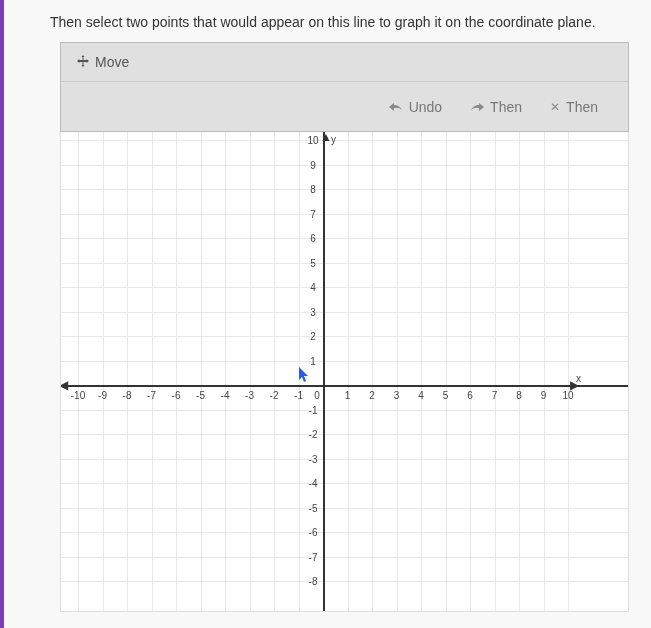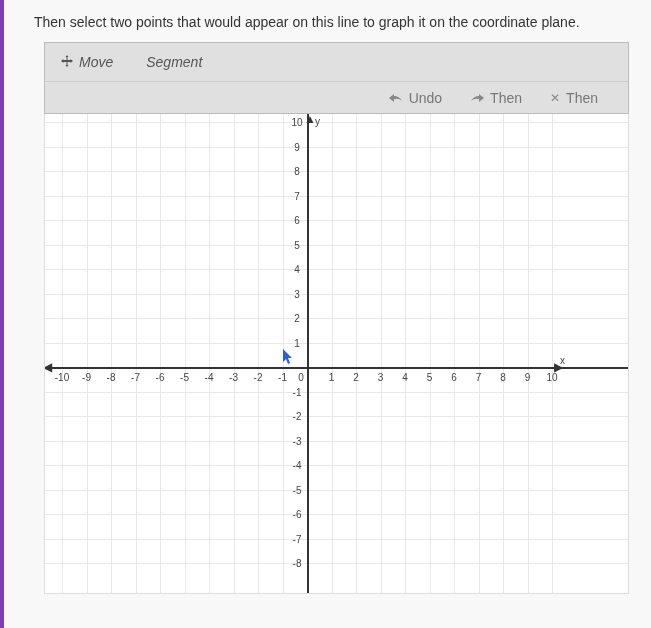--- a/index.html
+++ b/index.html
@@ -11,21 +11,21 @@
     overflow: hidden;
     position: relative;
   }
   .purple-bar {
     position: absolute;
     left: 0; top: 0; bottom: 0;
     width: 4px;
     background: #7b3fb3;
   }
   .content {
-    padding: 8px 12px 0 4px;
+    padding: 8px 12px 0 20px;
     border-radius: 22px;
   }
   .instruction {
     font-size: 14px;
     color: #333;
     margin: 6px 0 12px 30px;
   }
   .toolbar {
     background: #e0e0e0;
     border: 1px solid #bbb;
@@ -41,32 +41,31 @@
   .tool-btn {
     display: flex;
     align-items: center;
     justify-content: space-between;
     padding: 0 16px;
     font-size: 14px;
     color: #555;
     cursor: pointer;
     border-right: 1px solid transparent;
     gap: 6px;
-    font-style: italic;
   }
   .tool-btn.selected {
     background: #d0d0d0;
     border: 1px solid #999;
     box-shadow: inset 0 0 3px rgba(0,0,0,0.15);
   }
   .action-row {
     display: flex;
     justify-content: flex-end;
     align-items: center;
-    height: 32px;
+    height: 50px;
     padding-right: 30px;
     gap: 28px;
     border-top: 1px solid #ccc;
   }
   .action-btn {
     display: flex;
     align-items: center;
     gap: 6px;
     font-size: 14px;
     color: #777;
@@ -131,23 +130,20 @@
 
   <div class="toolbar">
     <div class="tool-row">
       <div class="tool-btn">
         <span>
           <svg width="12" height="12" viewBox="0 0 12 12">
               <path d="M6 0 L7.5 2 H6.5 V5 H9.5 V4 L12 6 L9.5 8 V7 H6.5 V10 H7.5 L6 12 L4.5 10 H5.5 V7 H2.5 V8 L0 6 L2.5 4 V5 H5.5 V2 H4.5 Z" fill="#555"></path>
             </svg>
         </span>
         <span>Move</span>
-      </div>
-      <div class="tool-btn">
-        <span>Segment</span>
       </div>
     </div>
     <div class="action-row">
       <div class="action-btn">
         <span>
           <svg width="14" height="10" viewBox="0 0 14 10">
               <path d="M0 5 L5 1 V3 Q10 3 13 8 Q10 5 5 6 V9 Z" fill="#888"></path>
             </svg>
         </span>
         <span>Undo</span>

